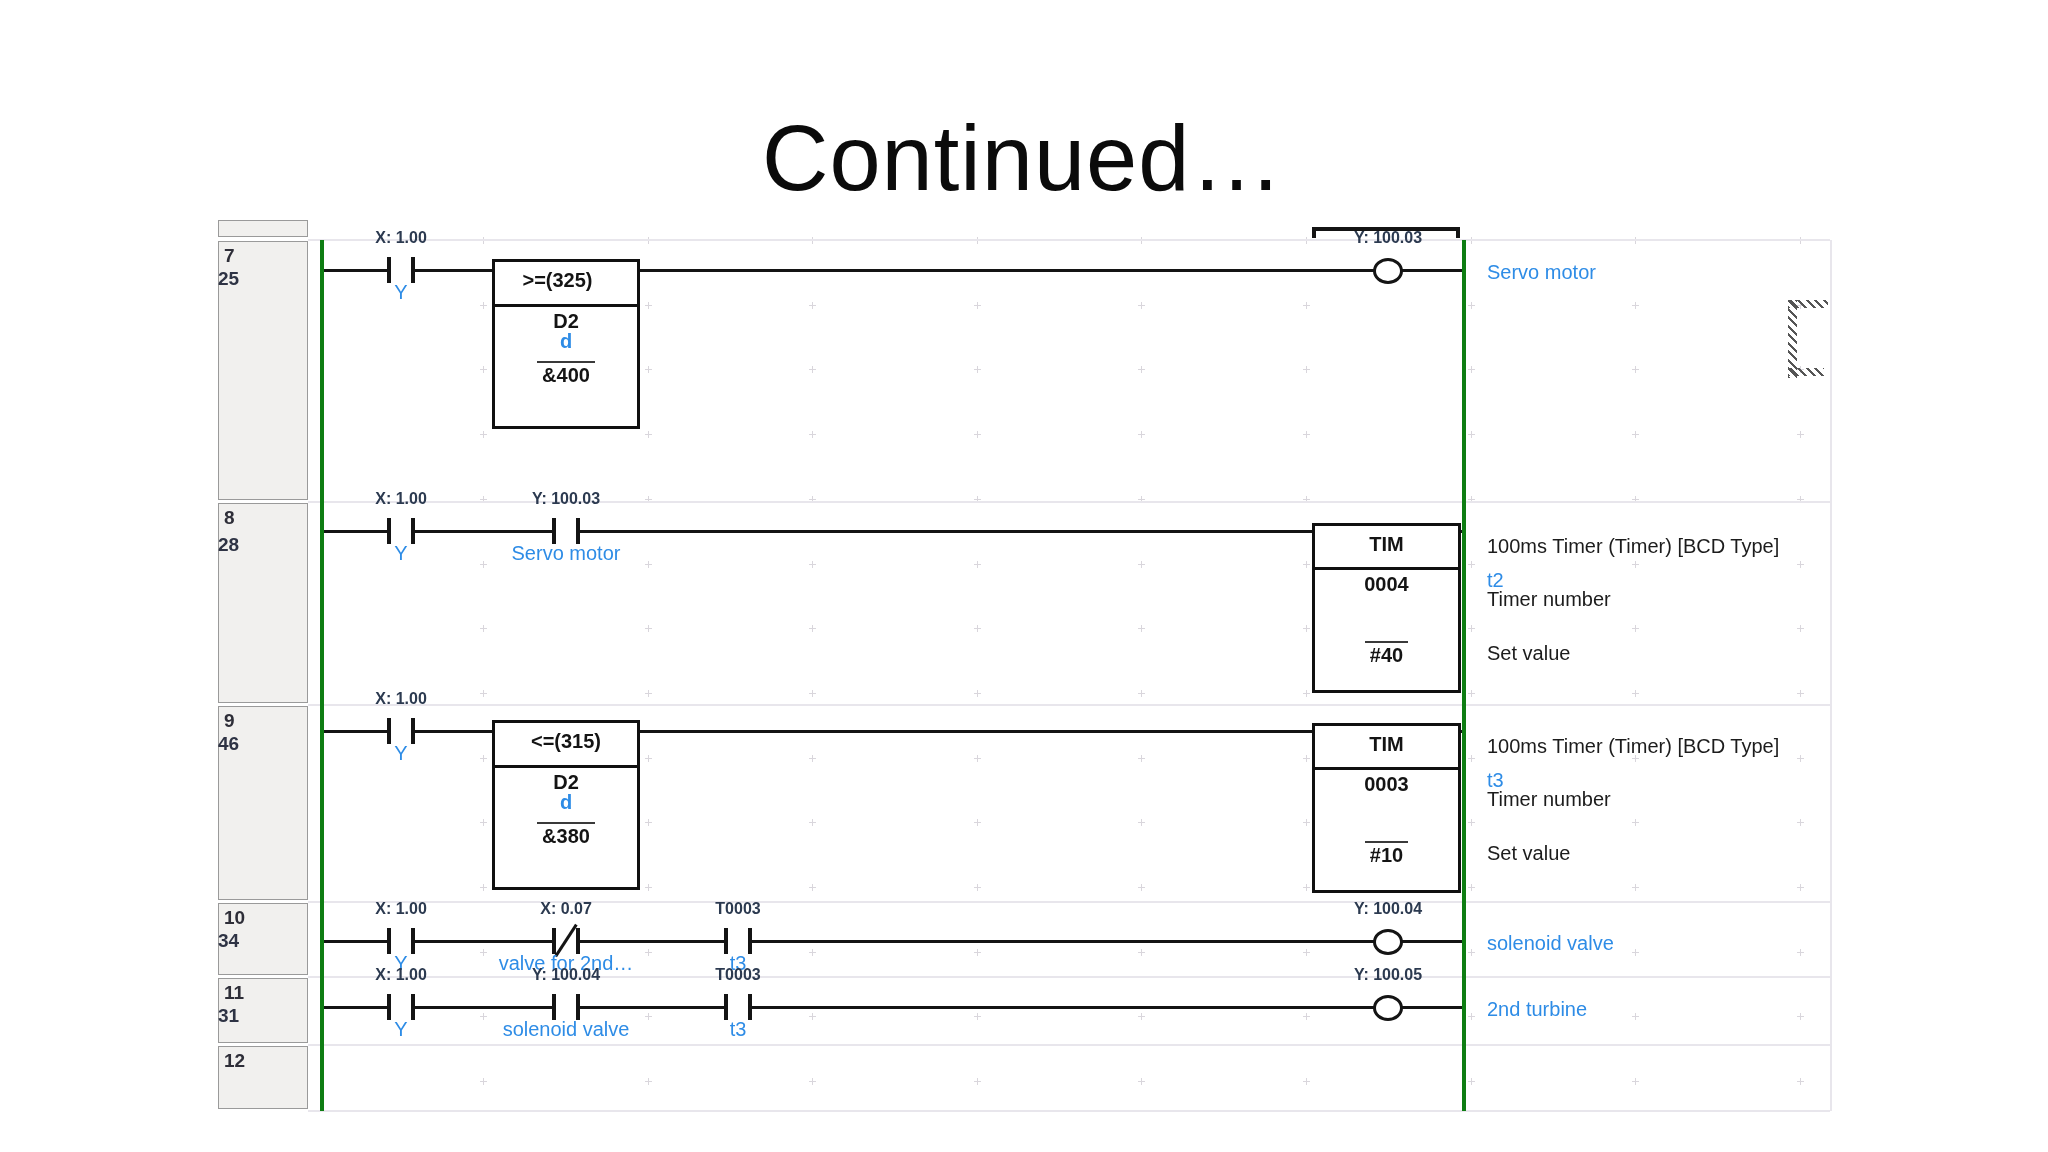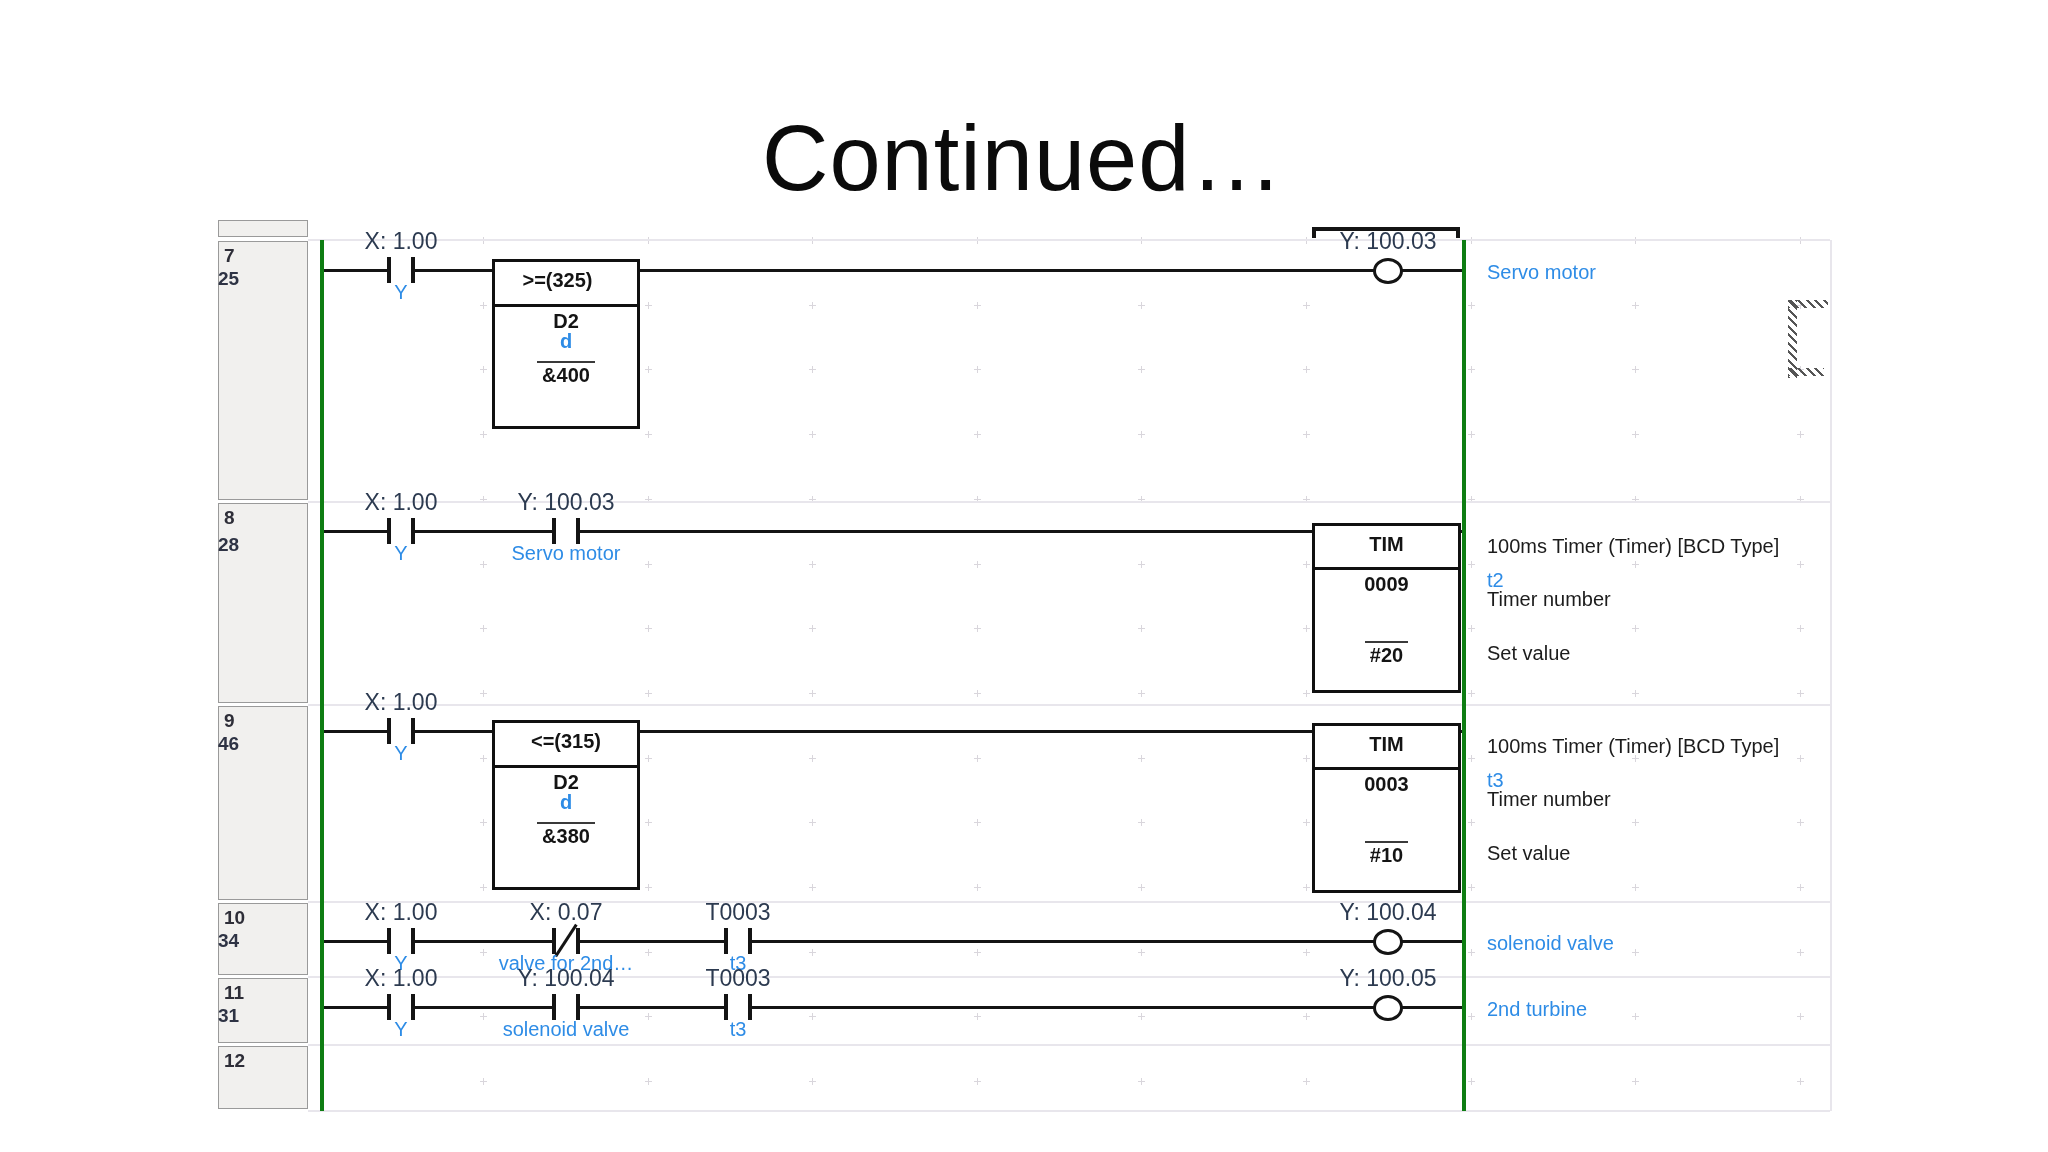--- a/index.html
+++ b/index.html
@@ -21,21 +21,21 @@
       linear-gradient(#d9d6dc,#d9d6dc) center/7px 1px no-repeat,
       linear-gradient(#d9d6dc,#d9d6dc) center/1px 7px no-repeat;}
   .wire{position:absolute;height:3px;background:#141414;z-index:2}
   .bus{position:absolute;width:4px;z-index:6}
   .mcell{position:absolute;background:#f1f0ee;border:1px solid #9a9a9a;box-sizing:border-box;z-index:2}
   .mnum{position:absolute;font-size:19px;font-weight:600;color:#2e2e38;z-index:3}
   .mstep{position:absolute;font-size:19px;font-weight:600;color:#2e3344;z-index:3;text-align:left}
   .gap{position:absolute;background:#ffffff;z-index:3}
   .cbar{position:absolute;width:4px;height:26px;background:#141414;z-index:4}
   .ncslash{position:absolute;width:38px;height:3px;background:#141414;z-index:4;transform:rotate(-57deg)}
-  .addr{position:absolute;transform:translateX(-50%);font-size:23px;font-weight:400;
+  .addr{position:absolute;transform:translateX(-50%);font-size:16px;font-weight:700;
         color:#2c3a50;white-space:nowrap;z-index:4;line-height:1}
   .sym{position:absolute;transform:translateX(-50%);font-size:20px;
        color:#2e8ce6;white-space:nowrap;z-index:4;line-height:1}
   .coil{position:absolute;width:30px;height:26px;background:#fff;border:3px solid #141414;
         border-radius:50%;box-sizing:border-box;z-index:4}
   .blk{position:absolute;background:#ffffff;border:3px solid #101010;box-sizing:border-box;z-index:3}
   .blkdiv{position:absolute;height:3px;background:#101010;z-index:4}
   .blktxt{position:absolute;width:100%;text-align:center;font-size:20px;font-weight:600;
           color:#141414;z-index:4;line-height:1}
   .blktxt.blue{color:#2e8ce6}
@@ -222,22 +222,22 @@
     <div class="sym" style="left: 401px; top: 543px;">Y</div>
     <div class="gap" style="left: 555px; top: 527px; width: 22px; height: 9px;"></div>
     <div style="position: absolute; left: 551px; top: 517px; width: 30px; height: 28px; z-index: 4;"></div>
     <div class="cbar" style="left: 552px; top: 518px;"></div>
     <div class="cbar" style="left: 576px; top: 518px;"></div>
     <div class="addr" style="left: 566px; top: 491px;">Y: 100.03</div>
     <div class="sym" style="left: 566px; top: 543px;">Servo motor</div>
     <div class="blk" style="left: 1312px; top: 523px; width: 149px; height: 170px;"></div>
     <div class="blktxt" style="left: 1312px; top: 534px; width: 149px;">TIM</div>
     <div class="blkdiv" style="left: 1312px; top: 567px; width: 149px;"></div>
-    <div class="blktxt" style="left: 1312px; top: 574px; width: 149px;">0009</div>
-    <div class="blktxt" style="left: 1312px; top: 641px; width: 149px;"><span class="ovl">#20</span></div>
+    <div class="blktxt" style="left: 1312px; top: 574px; width: 149px;">0004</div>
+    <div class="blktxt" style="left: 1312px; top: 641px; width: 149px;"><span class="ovl">#40</span></div>
     <div class="scmt" style="left: 1487px; top: 536px;">100ms Timer (Timer) [BCD Type]</div>
     <div class="scmt blue" style="left: 1487px; top: 570px;">t2</div>
     <div class="scmt" style="left: 1487px; top: 589px;">Timer number</div>
     <div class="scmt" style="left: 1487px; top: 643px;">Set value</div>
     <div class="mcell" style="left: 218px; top: 706px; width: 90px; height: 194px;"></div>
     <div class="mnum" style="left: 224px; top: 710px;">9</div>
     <div class="mstep" style="left: 218px; top: 733px; width: 78px;">46</div>
     <div class="wire" style="left: 320px; top: 730px; width: 1142px;"></div>
     <div class="gap" style="left: 390px; top: 727px; width: 22px; height: 9px;"></div>
     <div style="position: absolute; left: 386px; top: 717px; width: 30px; height: 28px; z-index: 4;"></div>

